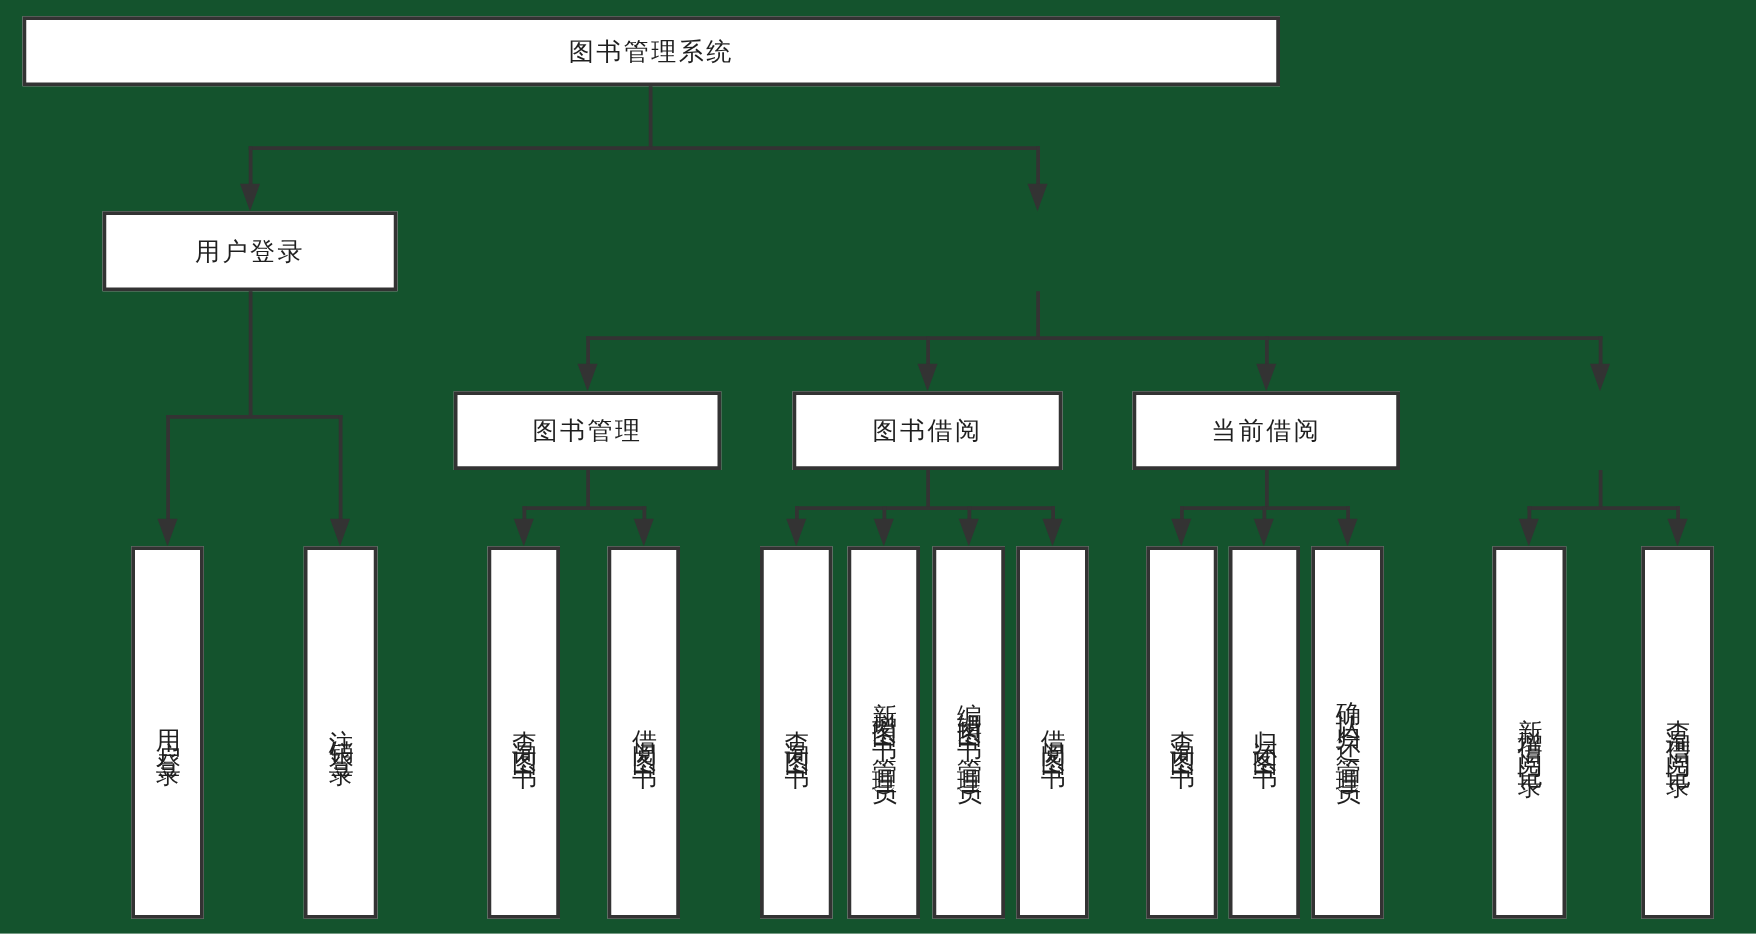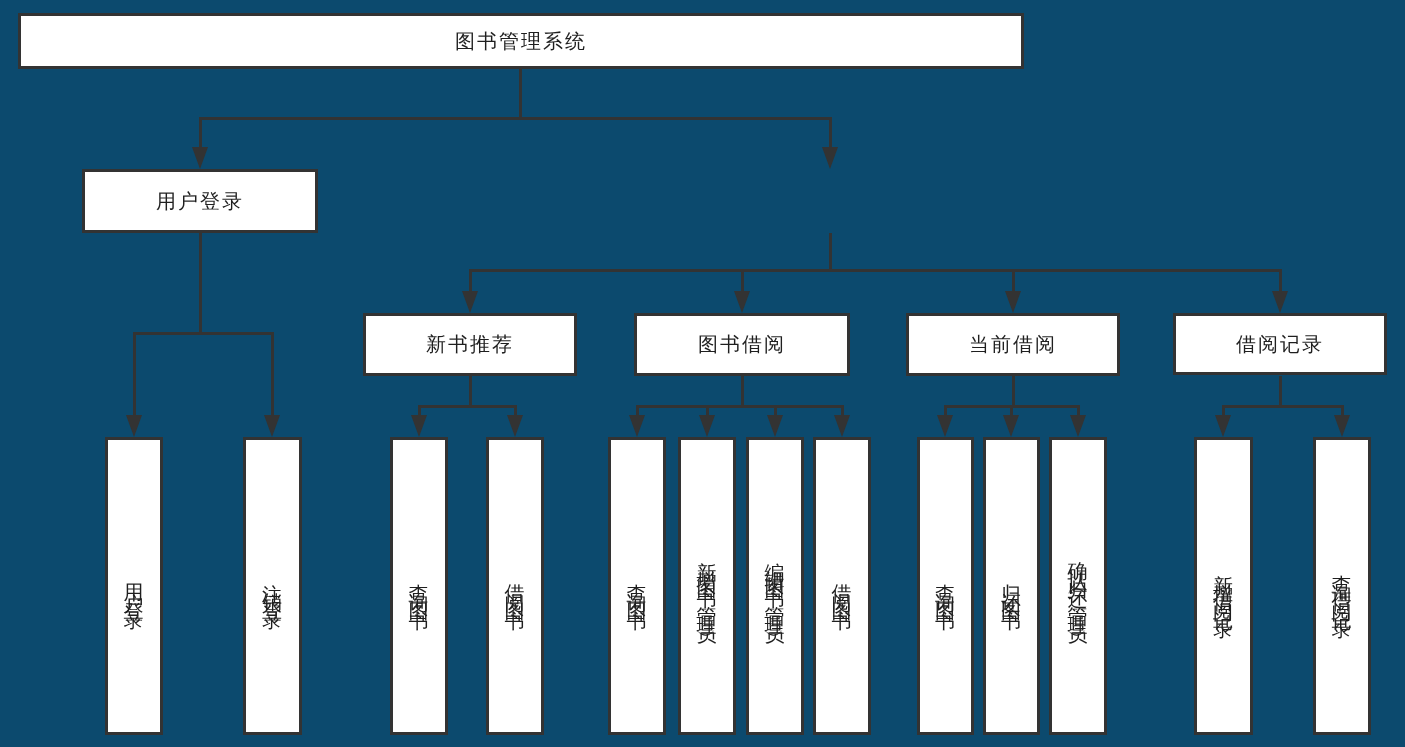--- a/index.html
+++ b/index.html
@@ -1,17 +1,17 @@
 <!DOCTYPE html>
 <html><head>
 <meta charset="utf-8">
 <style>
   html,body{margin:0;padding:0;background:#fff;}
   #stage{
-    position:relative;width:1405px;height:747px;background:#0c4a6e;overflow:hidden;
+    position:relative;width:1405px;height:747px;background:#14532d;overflow:hidden;
     font-family:Liberation Serif, serif;
     --line:#333333;--text:#1f1f1f;--wm:#9d9d9d;
   }
   .hbox{
     position:absolute;box-sizing:border-box;border:3px solid var(--line);
     background:#fff;display:flex;align-items:center;justify-content:center;
     font-size:20px;letter-spacing:2px;color:var(--text);white-space:nowrap;
   }
   .vbox{
     position:absolute;box-sizing:border-box;border:3px solid var(--line);
@@ -61,24 +61,23 @@
   <div class="hl" style="left:469px;top:269px;width:813px;"></div>
   <div class="vl" style="left:469px;top:269px;height:24px;"></div>
   <div class="arr" style="left:462px;top:291px;"></div>
   <div class="vl" style="left:741px;top:269px;height:24px;"></div>
   <div class="arr" style="left:734px;top:291px;"></div>
   <div class="vl" style="left:1012px;top:269px;height:24px;"></div>
   <div class="arr" style="left:1005px;top:291px;"></div>
   <div class="vl" style="left:1279px;top:269px;height:24px;"></div>
   <div class="arr" style="left:1272px;top:291px;"></div>
 
-  <div class="hbox" style="left:363px;top:313px;width:214px;height:63px;">新书推荐</div>
+  <div class="hbox" style="left:363px;top:313px;width:214px;height:63px;">图书管理</div>
   <div class="hbox" style="left:906px;top:313px;width:214px;height:63px;">当前借阅</div>
   <div class="hbox" style="left:634px;top:313px;width:216px;height:63px;">图书借阅</div>
-  <div class="hbox" style="left:1173px;top:313px;width:214px;height:62px;">借阅记录</div>
 
   <div class="vl" style="left:469px;top:376px;height:32px;"></div>
   <div class="hl" style="left:418px;top:405px;width:99px;"></div>
   <div class="vl" style="left:418px;top:405px;height:13px;"></div>
   <div class="arr" style="left:411px;top:415px;"></div>
   <div class="vl" style="left:514px;top:405px;height:13px;"></div>
   <div class="arr" style="left:507px;top:415px;"></div>
 
   <div class="vl" style="left:741px;top:376px;height:31px;"></div>
   <div class="hl" style="left:636px;top:405px;width:208px;"></div>

